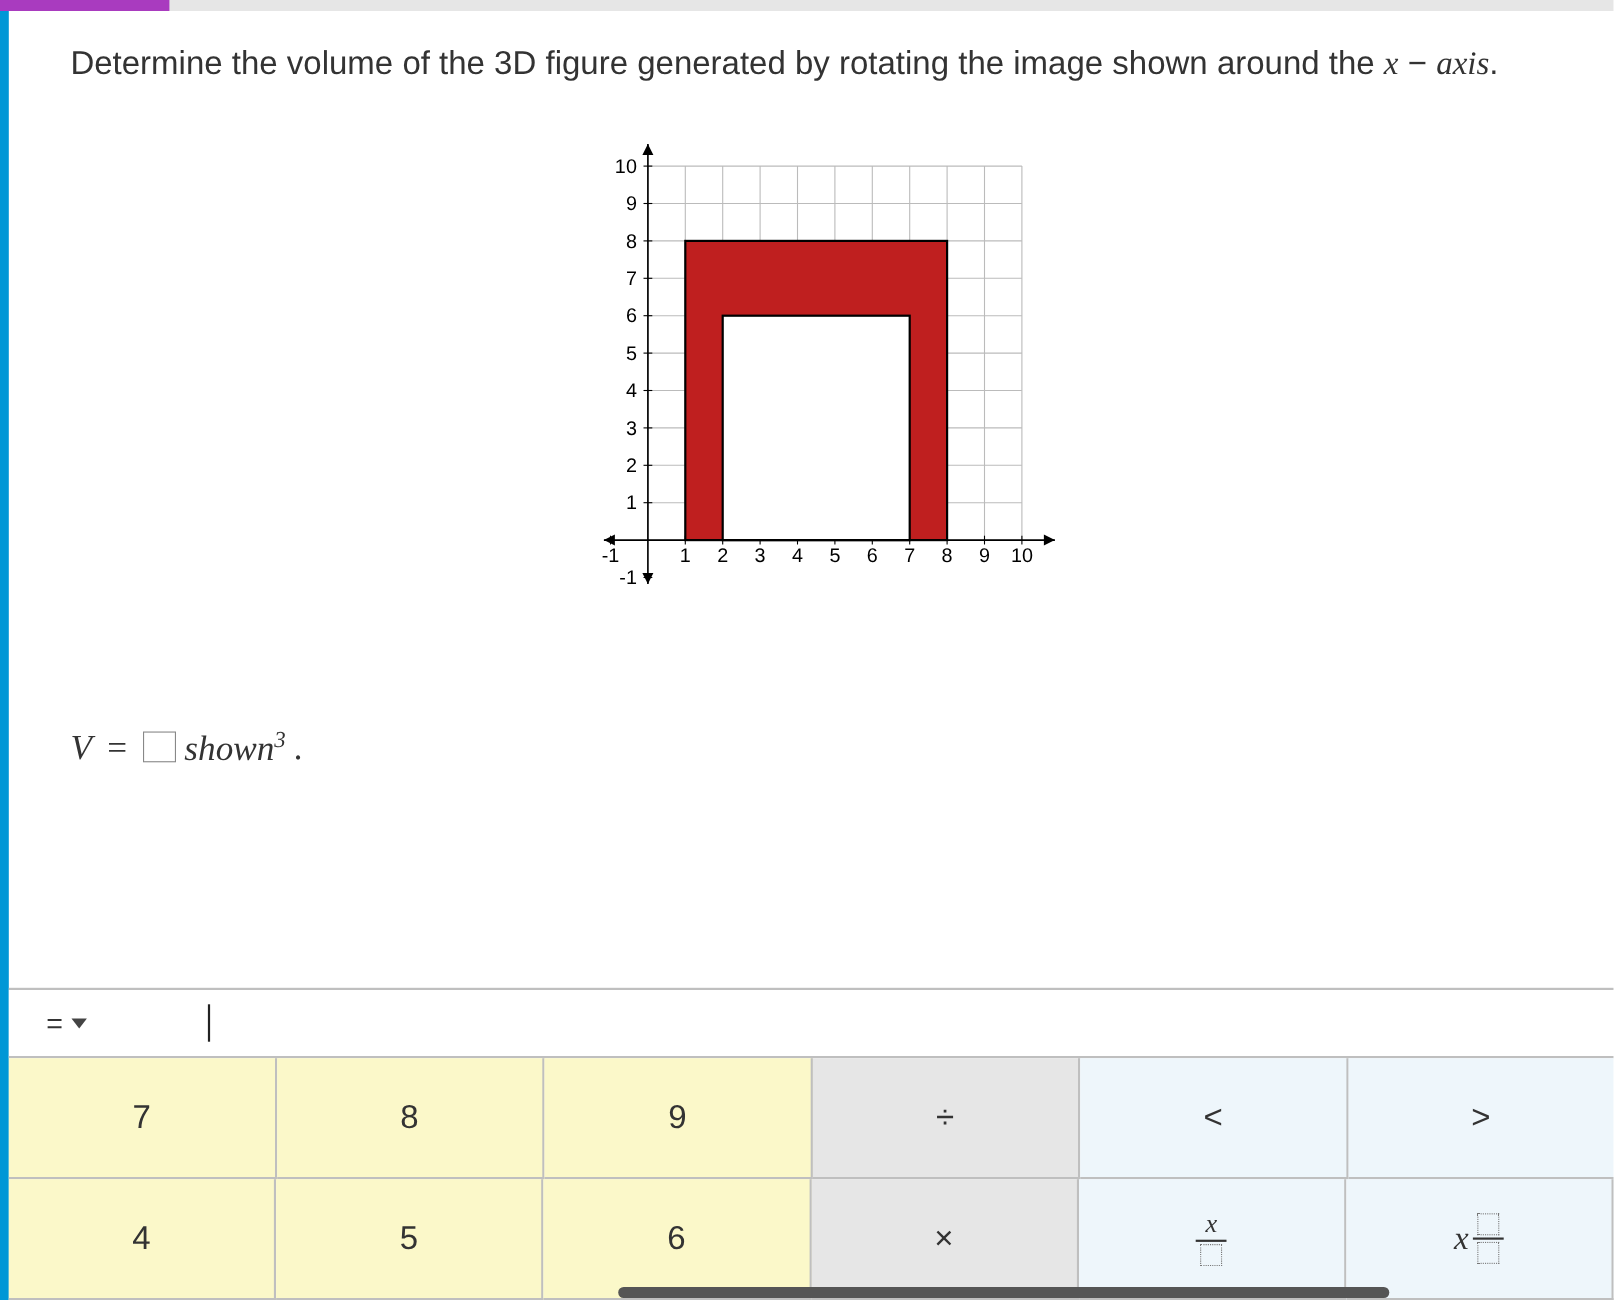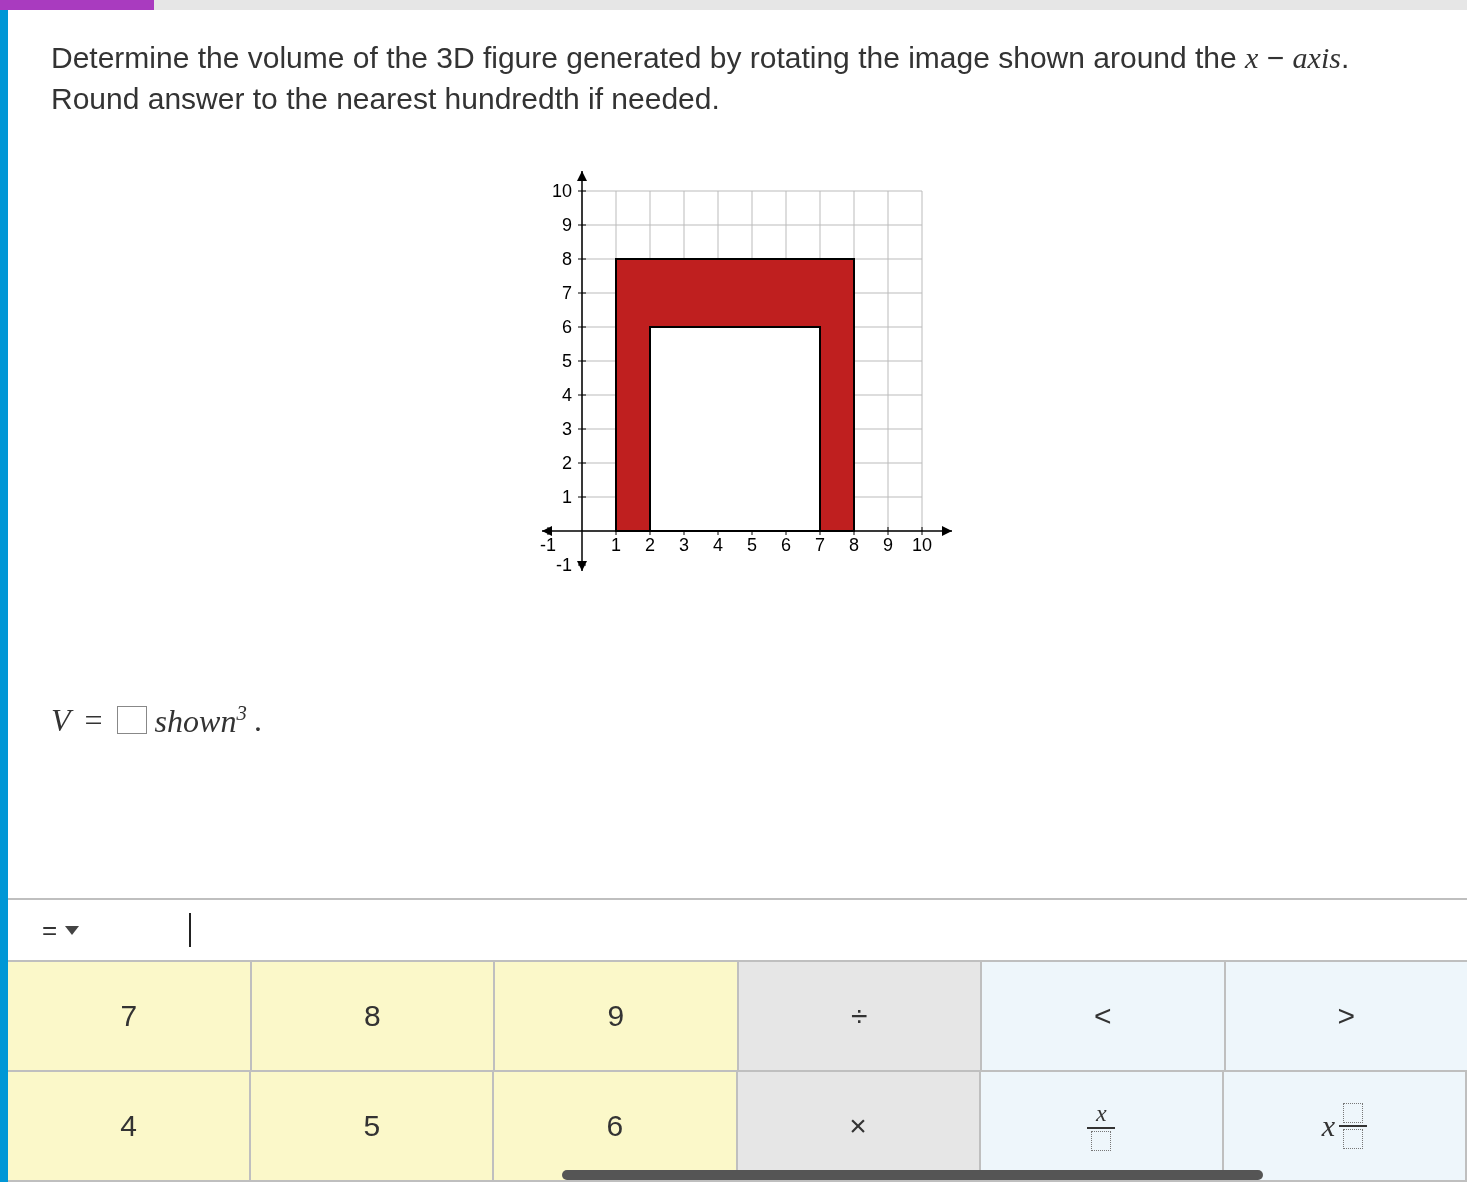--- a/index.html
+++ b/index.html
@@ -24,21 +24,21 @@
   }
   .side-bar {
     position: absolute;
     left: 0;
     top: 10px;
     bottom: 0;
     width: 8px;
     background: #0097d6;
   }
   .content {
-    padding: 28px 34px 0 51px;
+    padding: 28px 34px 0 64px;
   }
   .question-text {
     font-family: "Segoe UI", Arial, sans-serif;
     font-size: 30px;
     color: #333;
     line-height: 1.35;
   }
   .question-text .mathvar { font-style: italic; font-family: "Times New Roman", serif;}
   .chart-wrap {
     width: 100%;
@@ -143,21 +143,20 @@
 <body>
 
 <div class="progress-track">
   <div class="progress-fill" style="width: 10.5%;"></div>
 </div>
 <div class="side-bar"></div>
 
 <div class="content">
   <p class="question-text">
     <span>Determine the volume of the 3D figure generated by rotating the image shown around the </span><span class="mathvar">x</span><span> − </span><span class="mathvar">axis</span><span>.</span><br>
-    <span> Round answer to the nearest hundredth if needed.</span>
   </p>
 
   <div class="chart-wrap">
     <svg width="440" height="420" viewBox="0 0 440 420">
 
       <g id="grid">
           <line x1="60" x2="60" y1="370" y2="30" stroke="#bbb" stroke-width="1"></line>
           <line x1="60" x2="400" y1="370" y2="370" stroke="#bbb" stroke-width="1"></line>
           <line x1="94" x2="94" y1="370" y2="30" stroke="#bbb" stroke-width="1"></line>
           <line x1="60" x2="400" y1="336" y2="336" stroke="#bbb" stroke-width="1"></line>

